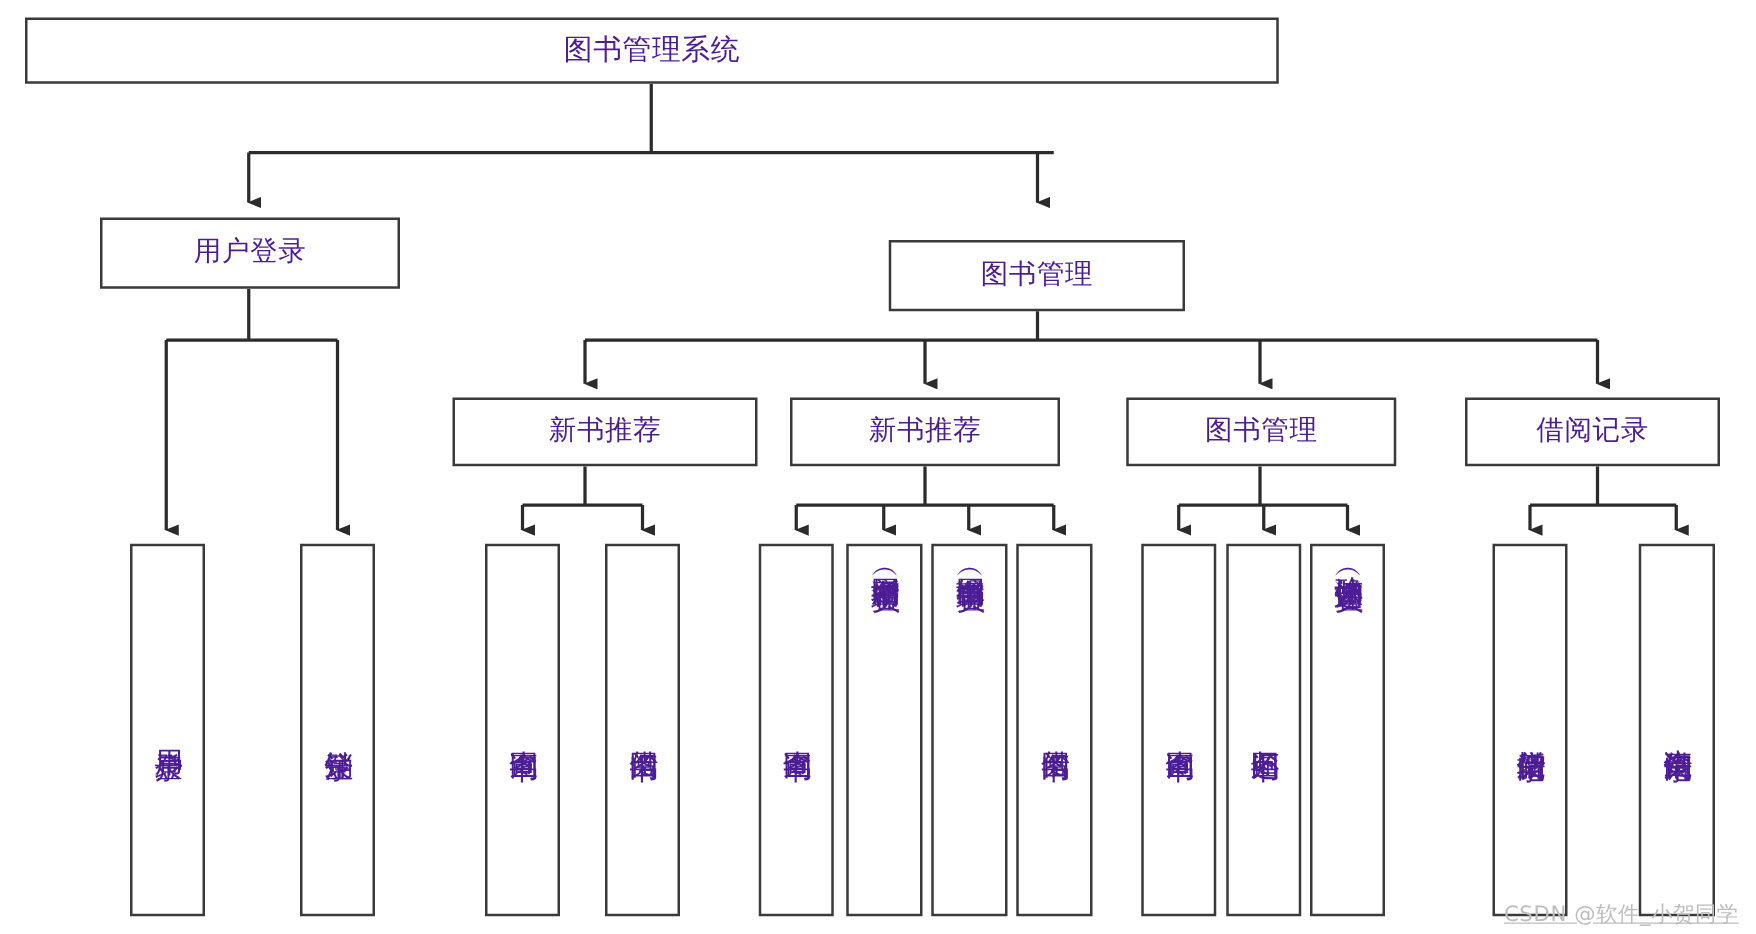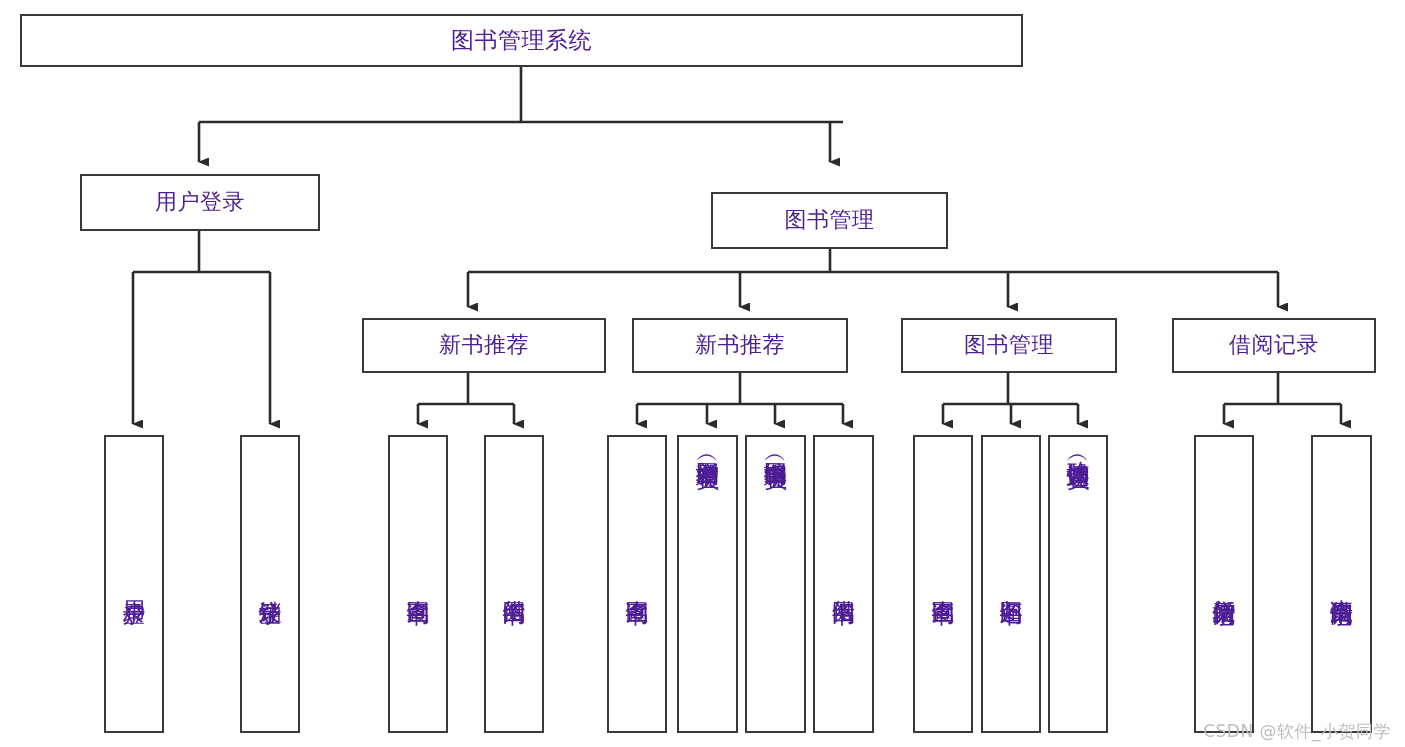--- a/index.html
+++ b/index.html
@@ -70,20 +70,21 @@
   }
   #watermark {
     position: absolute;
     right: 14px;
     bottom: 4px;
     font-size: 17px;
     color: #bdbdbd;
     letter-spacing: 0.5px;
     z-index: 5;
     white-space: nowrap;
+    text-decoration: underline;
   }
 </style>
 </head>
 <body>
 
 <div id="canvas">
 
   <svg id="edges" viewBox="0 0 1405 747" xmlns="http://www.w3.org/2000/svg">
     <defs>
       <marker id="arw" markerWidth="9" markerHeight="11" refX="4.5" refY="10" orient="auto" markerUnits="userSpaceOnUse">

